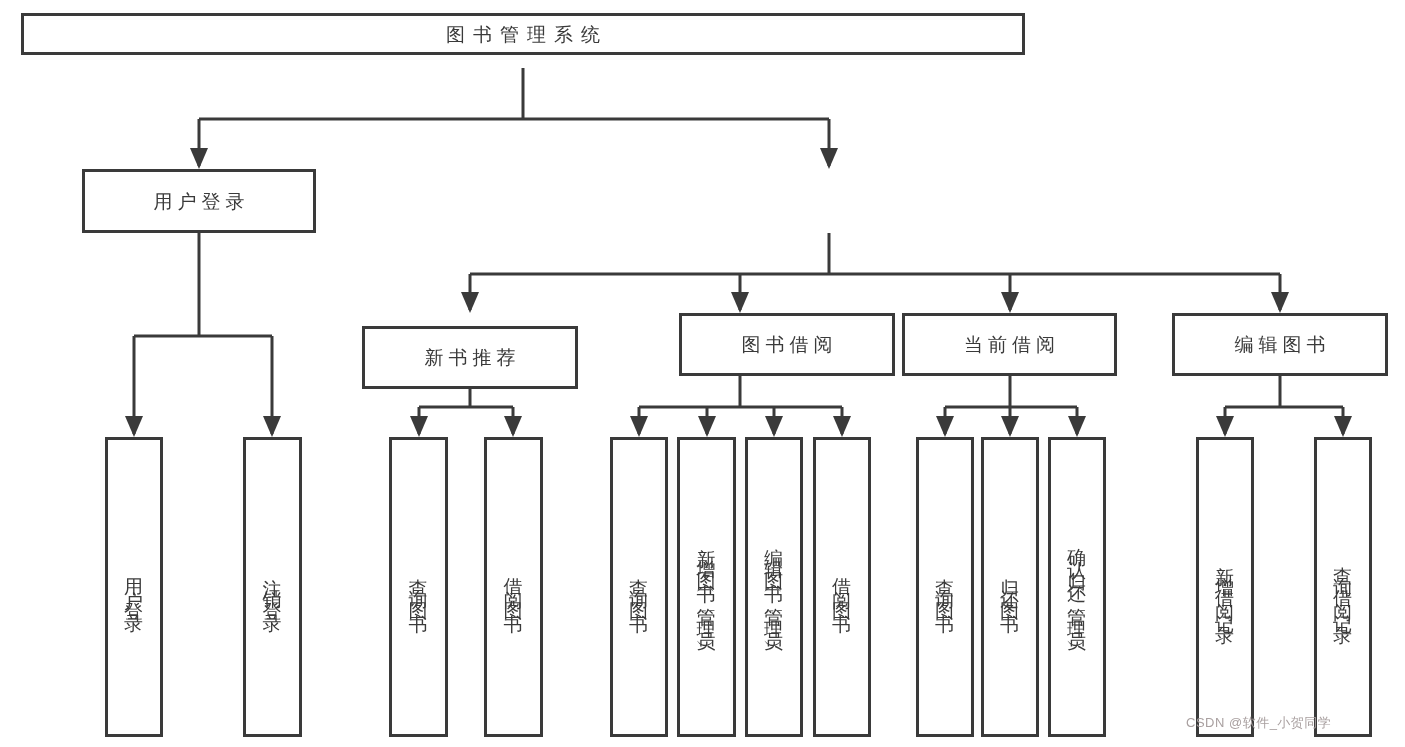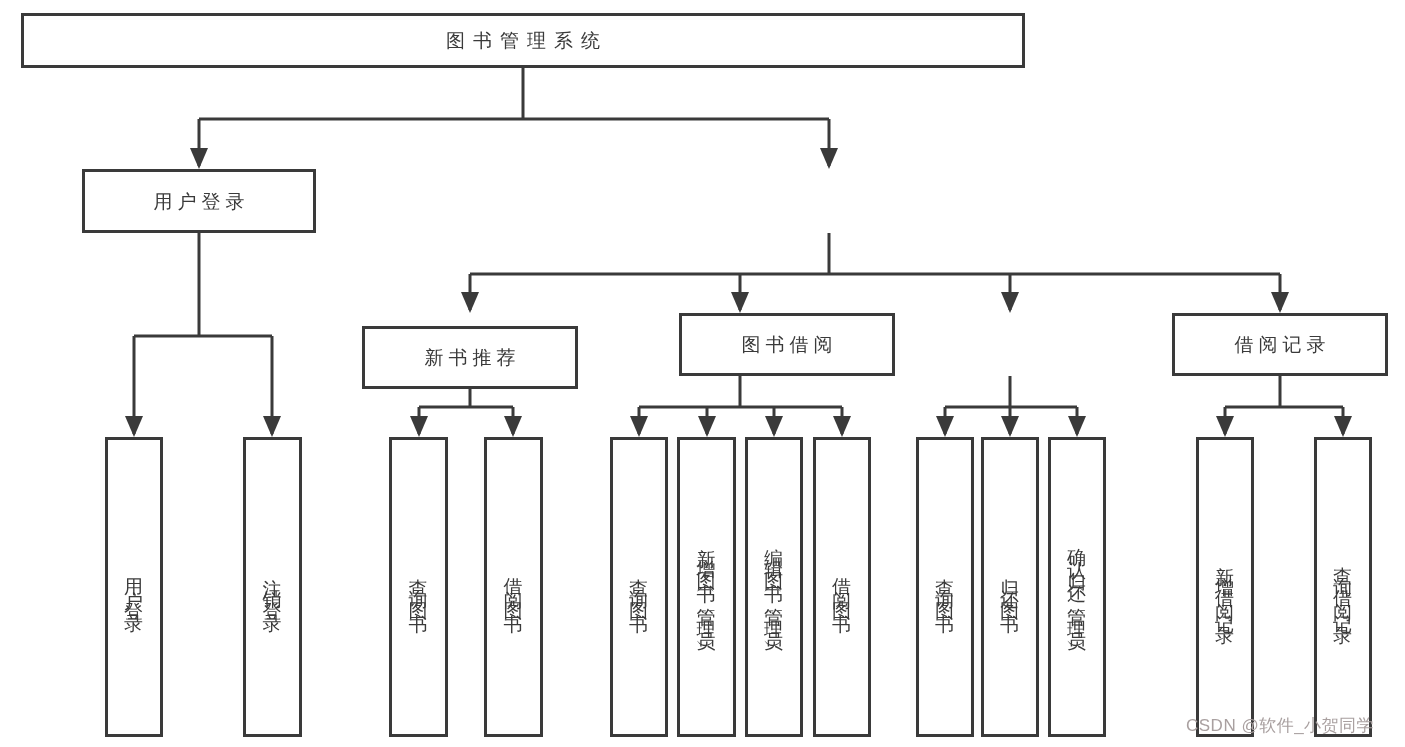--- a/index.html
+++ b/index.html
@@ -34,21 +34,21 @@
   .vlabel{
     writing-mode:vertical-rl;
     text-orientation:mixed;
     letter-spacing:12px;
     font-size:19px;
     line-height:1;
   }
   .watermark{
     position:absolute;
     left:1186px;top:714px;
-    font-size:17px;
+    font-size:13px;
     color:var(--wm);
     white-space:nowrap;
     z-index:5;
     letter-spacing:0.5px;
   }
 </style>
 </head>
 <body>
 
 <div id="stage">
@@ -82,27 +82,28 @@
     <path d="M1010,376 V407 M945,407 H1077 M945,407 V434 M1010,407 V434 M1077,407 V434"></path>
     <polygon points="936,416 954,416 945,437"></polygon>
     <polygon points="1001,416 1019,416 1010,437"></polygon>
     <polygon points="1068,416 1086,416 1077,437"></polygon>
 
     <path d="M1280,376 V407 M1225,407 H1343 M1225,407 V434 M1343,407 V434"></path>
     <polygon points="1216,416 1234,416 1225,437"></polygon>
     <polygon points="1334,416 1352,416 1343,437"></polygon>
   </svg>
 
-  <div class="box hbox root" style="left:21px;top:13px;width:1004px;height:55px;">图书管理系统</div>
+  <div class="box hbox root" style="left:21px;top:13px;width:1004px;height:42px;">图书管理系统</div>
 
   <div class="box hbox" style="left:82px;top:169px;width:234px;height:64px;">用户登录</div>
 
   <div class="box hbox" style="left:362px;top:326px;width:216px;height:63px;">新书推荐</div>
   <div class="box hbox" style="left:632px;top:313px;width:216px;height:63px;margin-left:47px;">图书借阅</div>
-  <div class="box hbox" style="left:1172px;top:313px;width:216px;height:63px;">借阅记录</div>
+  <div class="box hbox" style="left:902px;top:313px;width:215px;height:63px;">当前借阅</div>
+  <div class="box hbox" style="left:1172px;top:313px;width:216px;height:63px;">编辑图书</div>
 
   <div class="box vbox" style="left:105px;top:437px;width:58px;height:300px;">
     <span class="vlabel">用户登录</span>
   </div>
   <div class="box vbox" style="left:243px;top:437px;width:59px;height:300px;">
     <span class="vlabel">注销登录</span>
   </div>
 
   <div class="box vbox" style="left:389px;top:437px;width:59px;height:300px;">
     <span class="vlabel">查询图书</span>

